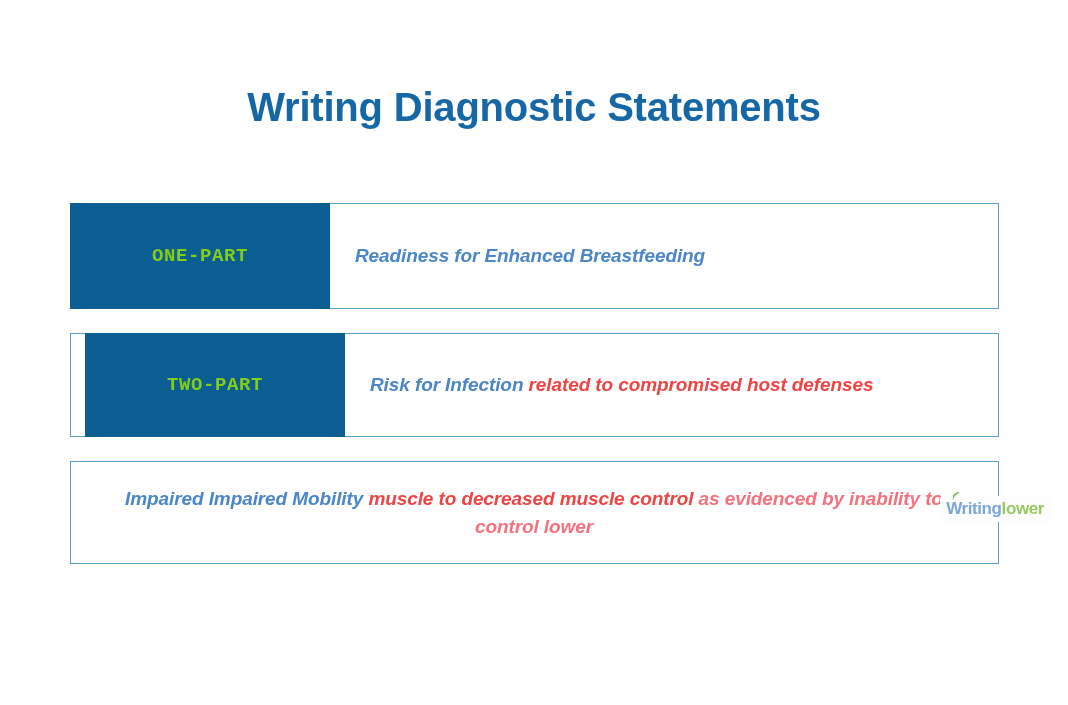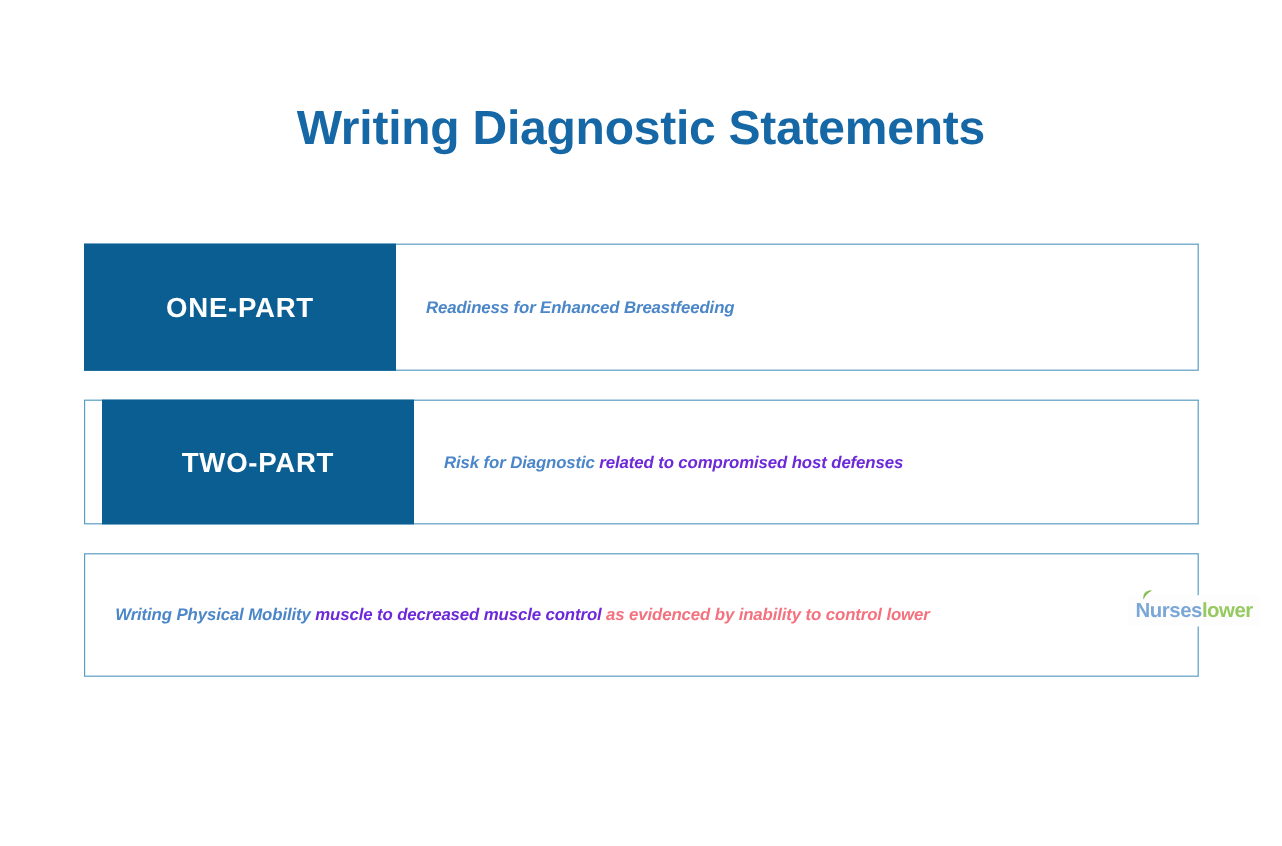--- a/index.html
+++ b/index.html
@@ -53,50 +53,52 @@
   }
   .row:last-child { margin-bottom: 0; }
 
   .row-1 { height: 106px; }
   .row-2 { height: 104px; padding-left: 15px; }
   .row-3 { height: 103px; }
 
   .row-label {
     flex: 0 0 260px;
     background: #0b5e92;
-    color: #ffffff;
-    font-size: 23px;
+    color: #84cc16;
+    font-size: 19px;
     font-weight: bold;
     letter-spacing: 0.6px;
     display: flex;
     align-items: center;
     justify-content: center;
     box-sizing: border-box;
     margin: -1px 0 -1px -1px;
     height: calc(100% + 2px);
+    font-family: Liberation Mono, monospace;
   }
 
   .row-body {
     flex: 1 1 auto;
     display: flex;
     align-items: center;
     padding: 0 26px 0 25px;
     box-sizing: border-box;
   }
 
   .statement {
-    font-size: 14px;
+    font-size: 19px;
     font-weight: bold;
     font-style: italic;
     line-height: 1.45;
     letter-spacing: -0.1px;
+    text-align: center;
   }
 
   .seg-problem { color: #4a86c8; }
-  .seg-etiology { color: #6d28d9; }
+  .seg-etiology { color: #ef4444; }
   .seg-evidence { color: #f4717e; }
 
   .brand {
     position: absolute;
     right: 18px;
     bottom: 14px;
     display: flex;
     align-items: baseline;
     font-size: 17px;
     font-weight: bold;
@@ -133,37 +135,37 @@
         <div class="statement">
           <span class="seg-problem">Readiness for Enhanced Breastfeeding</span>
         </div>
       </div>
     </div>
 
     <div class="row row-2">
       <div class="row-label">TWO-PART</div>
       <div class="row-body">
         <div class="statement">
-          <span class="seg-problem">Risk for Diagnostic</span><span class="seg-etiology"> related to compromised host defenses</span>
+          <span class="seg-problem">Risk for Infection</span><span class="seg-etiology"> related to compromised host defenses</span>
         </div>
       </div>
     </div>
 
     <div class="row row-3">
       <div class="row-body">
         <div class="statement">
-          <span class="seg-problem">Writing Physical Mobility</span><span class="seg-etiology"> muscle to decreased muscle control</span><span class="seg-evidence"> as evidenced by inability to control lower</span>
+          <span class="seg-problem">Impaired Impaired Mobility</span><span class="seg-etiology"> muscle to decreased muscle control</span><span class="seg-evidence"> as evidenced by inability to control lower</span>
         </div>
       </div>
     </div>
 
   </div>
 
   <div class="brand">
-    <span class="brand-nurses">Nurses</span>
+    <span class="brand-nurses">Writing</span>
     <svg class="brand-leaf" viewBox="0 0 10 10">
       <path d="M9 1C5 1 1 2.5 1 6.5c0 1 .4 2 .4 2S3 5 9 1z" fill="#96c95f"></path>
       <path d="M1.2 9.2C1.2 6 3.5 3.2 7.5 1.8" stroke="#6aa84f" stroke-width="0.7" fill="none"></path>
     </svg>
     <span class="brand-labs">lower</span>
   </div>
 
 </div>
 
 </body></html>

